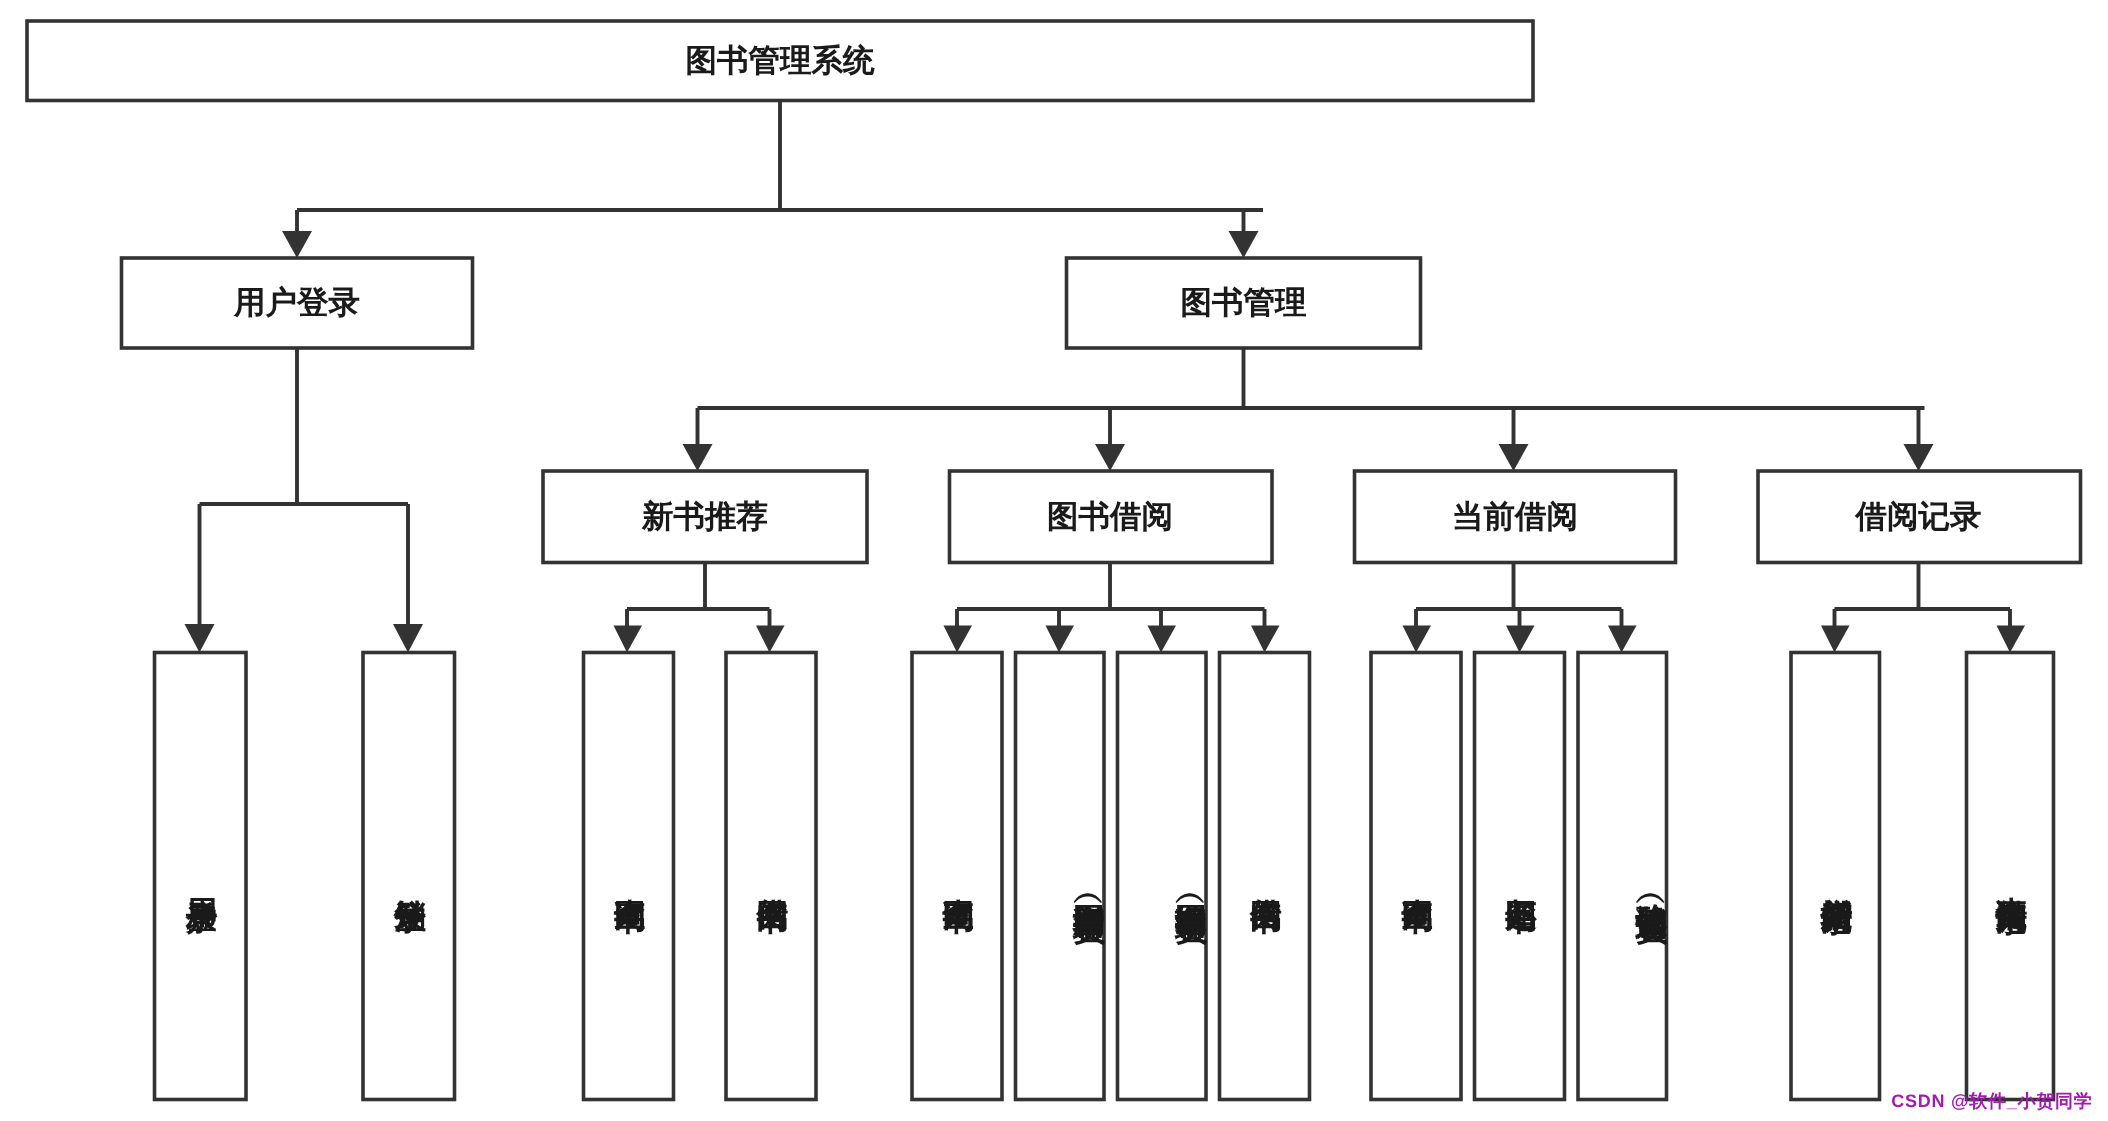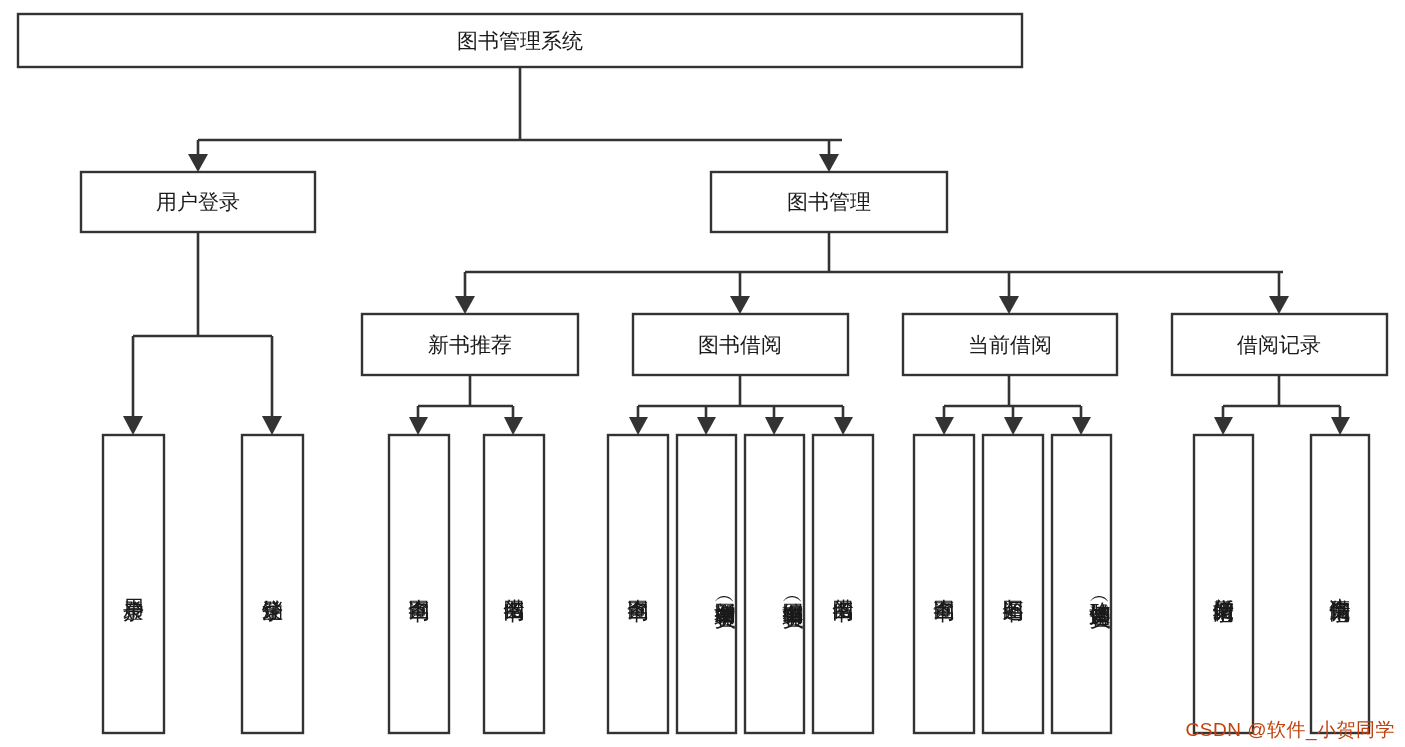--- a/index.html
+++ b/index.html
@@ -12,20 +12,21 @@
     height: 747px;
     font-family: "Liberation Sans", "DejaVu Sans", sans-serif;
     overflow: hidden;
     position: relative;
   }
   #diagram-root {
     position: relative;
     width: 1405px;
     height: 747px;
     background: #ffffff;
+    font-weight: bold;
   }
   svg#flow-svg {
     position: absolute;
     left: 0;
     top: 0;
     width: 1405px;
     height: 747px;
     display: block;
   }
   .node-box {
@@ -63,22 +64,22 @@
     align-items: center;
     justify-content: center;
     pointer-events: none;
     white-space: nowrap;
   }
   .watermark {
     position: absolute;
     right: 10px;
     bottom: 4px;
     font-family: "Liberation Sans", "DejaVu Sans", sans-serif;
-    font-size: 19px;
-    color: #c2410c;
+    font-size: 12px;
+    color: #a21caf;
     letter-spacing: 0.5px;
     white-space: nowrap;
   }
 </style>
 </head>
 <body>
 
 <div id="diagram-root">
 
   <svg id="flow-svg" viewBox="0 0 1405 747">

